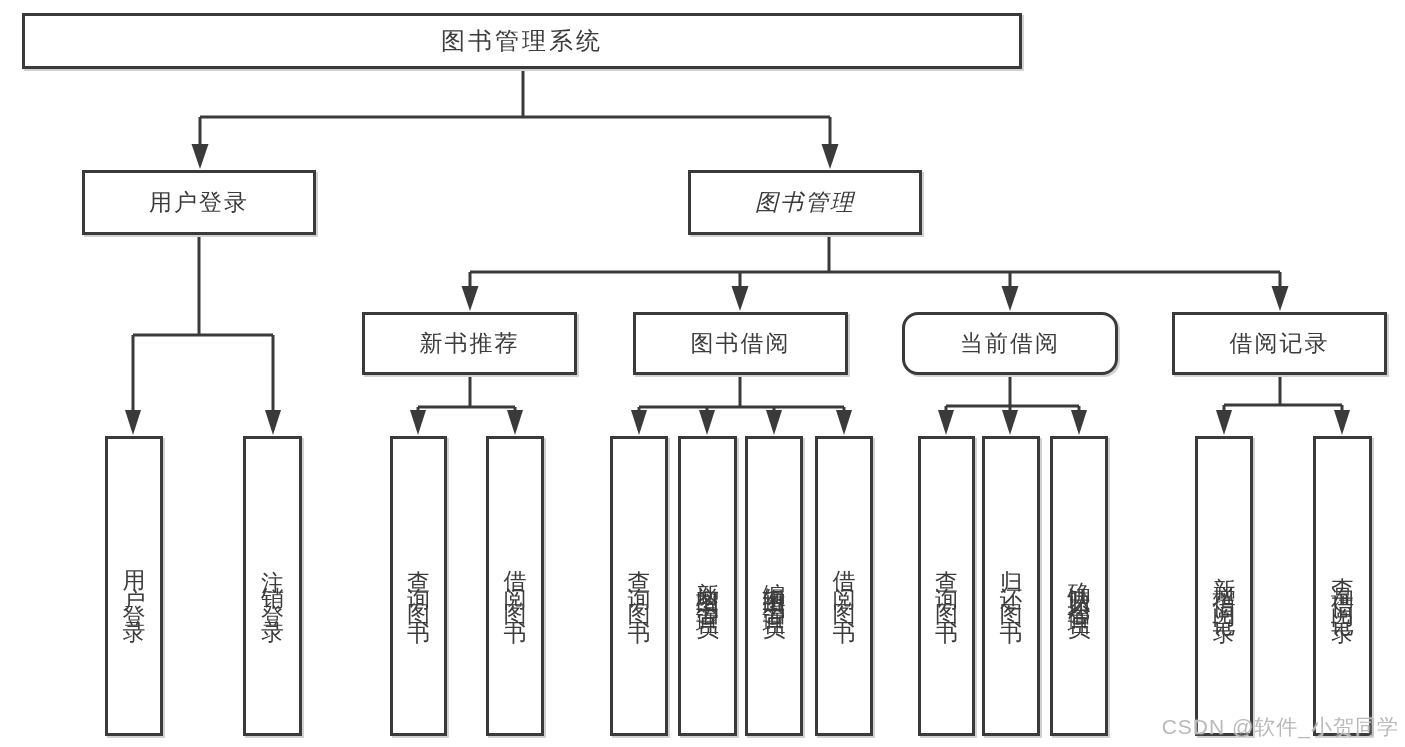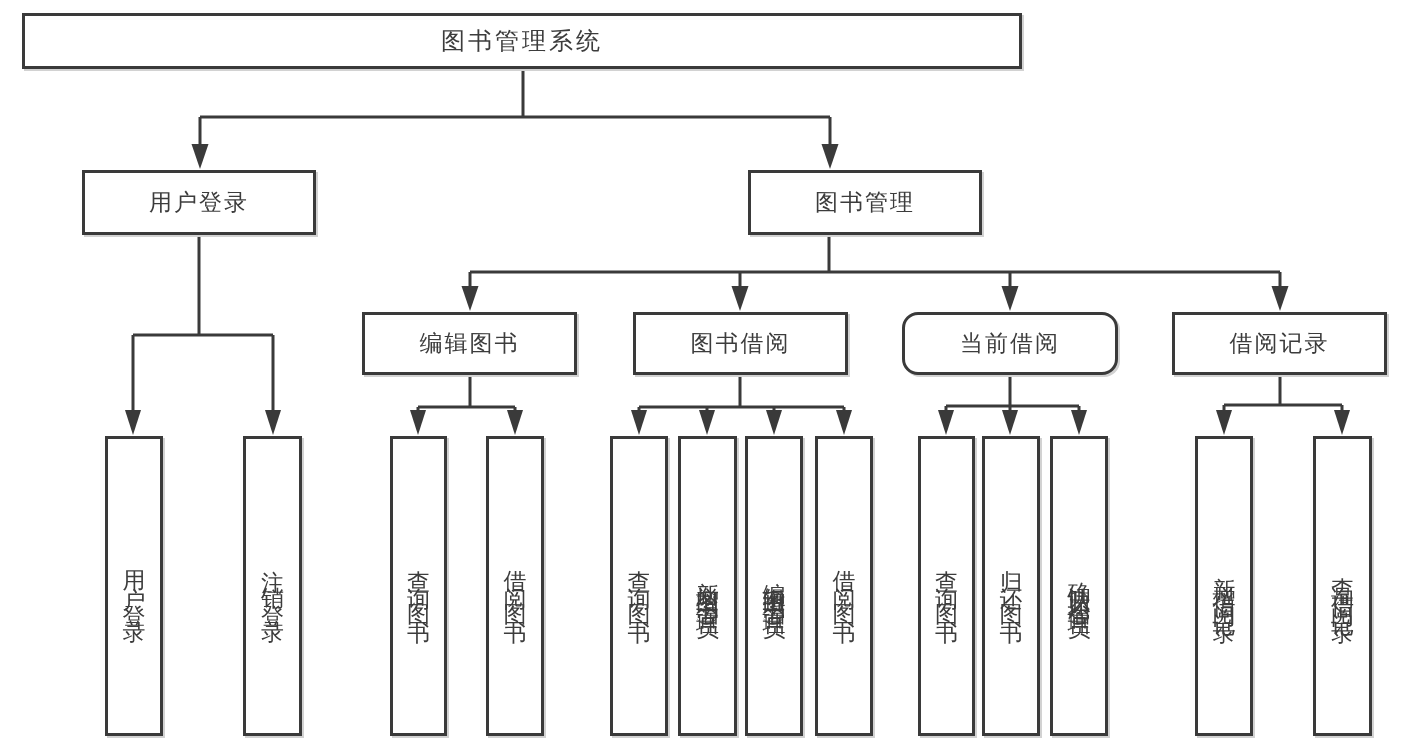--- a/index.html
+++ b/index.html
@@ -89,26 +89,26 @@
     </g>
   </svg>
 
   <div class="node root">
     <span>图书管理系统</span>
   </div>
 
   <div class="node lvl2" style="left:82px;">
     <span>用户登录</span>
   </div>
-  <div class="node lvl2" style="left:748px;">
+  <div class="node lvl2" style="left:688px;font-style:italic;">
     <span>图书管理</span>
   </div>
 
   <div class="node lvl3" style="left:362px;">
-    <span>编辑图书</span>
+    <span>新书推荐</span>
   </div>
   <div class="node lvl3" style="left:633px;font-family:Liberation Mono, monospace;">
     <span>图书借阅</span>
   </div>
   <div class="node lvl3" style="left:902px;width:216px;border-radius:16px;">
     <span>当前借阅</span>
   </div>
   <div class="node lvl3" style="left:1172px;">
     <span>借阅记录</span>
   </div>
@@ -150,14 +150,15 @@
     <span class="vtxt v9">确认归还（管理员）</span>
   </div>
 
   <div class="node leaf" style="left:1195px;width:58px;">
     <span class="vtxt v6">新增借阅记录</span>
   </div>
   <div class="node leaf" style="left:1313px;width:59px;">
     <span class="vtxt v6">查询借阅记录</span>
   </div>
 
+  <div id="watermark">CSDN @软件_小贺同学</div>
 
 </div>
 
 </body></html>

